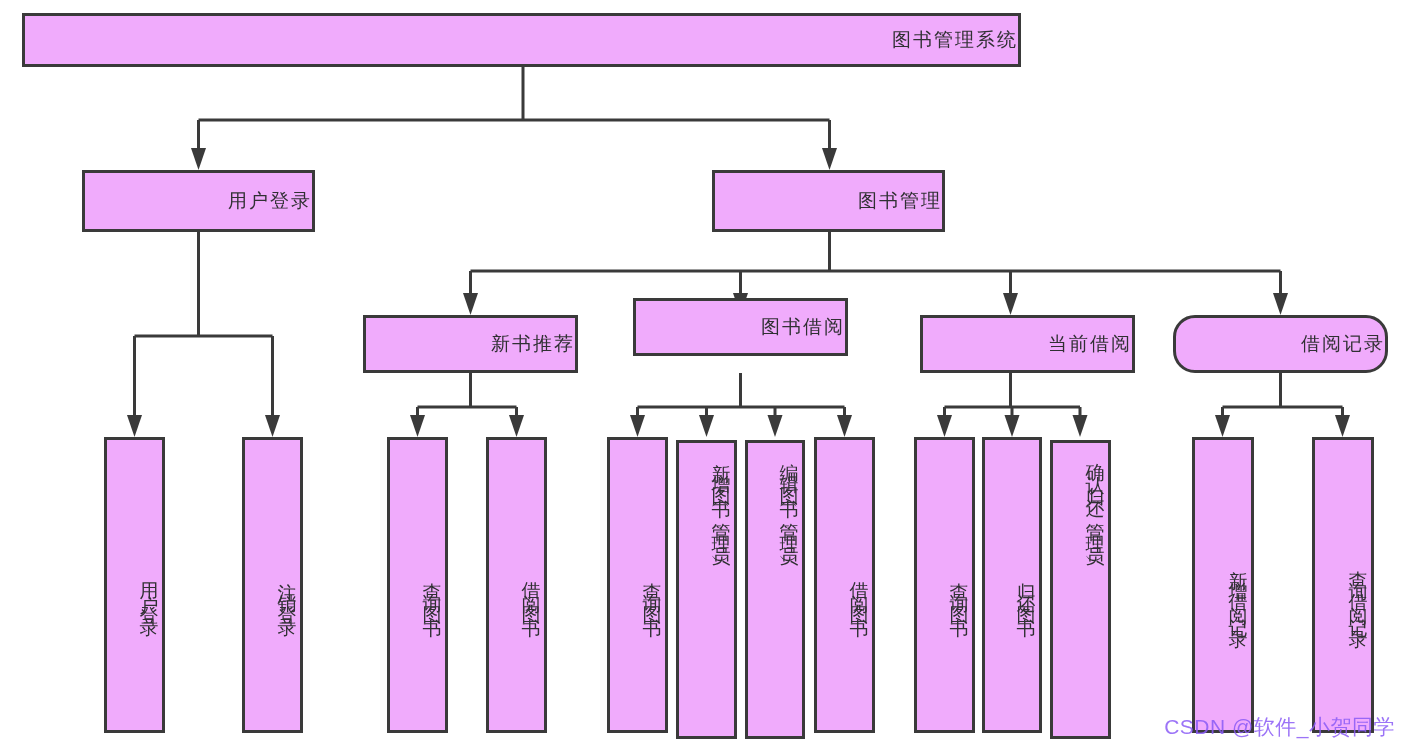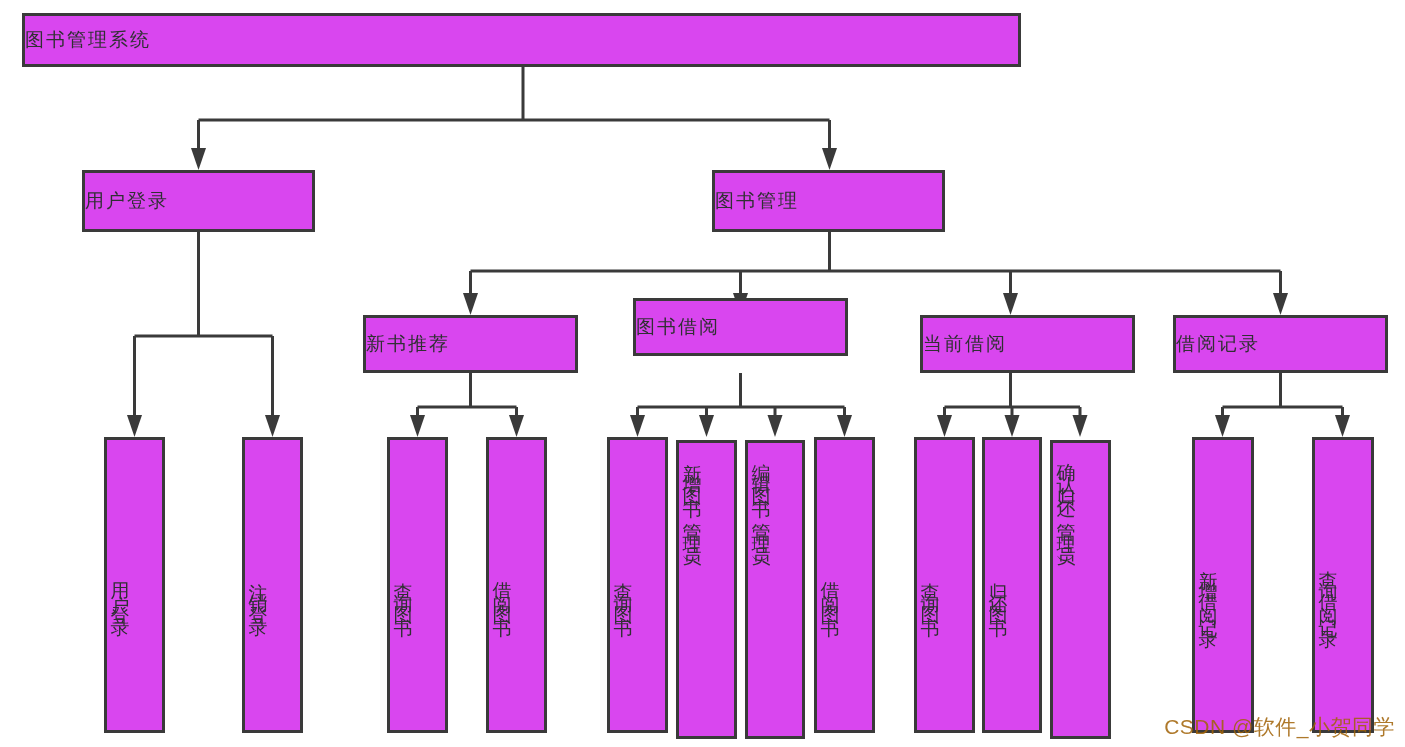--- a/index.html
+++ b/index.html
@@ -14,25 +14,25 @@
   }
   .wires {
     position: absolute;
     left: 0; top: 0;
     width: 1405px; height: 747px;
     pointer-events: none;
   }
   .node {
     position: absolute;
     box-sizing: border-box;
-    background: #d946ef;
+    background: #f0abfc;
     border: 3px solid #3a3a3a;
     display: flex;
     align-items: center;
-    justify-content: flex-start;
+    justify-content: flex-end;
     z-index: 2;
   }
   .h-label {
     font-size: 19px;
     letter-spacing: 2px;
     white-space: nowrap;
   }
   .leaf .v-label {
     writing-mode: vertical-rl;
     text-orientation: mixed;
@@ -42,21 +42,21 @@
     white-space: nowrap;
   }
   .leaf.tall { align-items: flex-start; }
   .leaf.tall .v-label { padding-top: 5px; }
   .watermark {
     position: absolute;
     right: 10px;
     bottom: 6px;
     font-size: 21px;
     letter-spacing: 0.5px;
-    color: #a16207;
+    color: #8b5cf6;
     opacity: 0.85;
     z-index: 5;
     white-space: nowrap;
   }
 </style>
 </head>
 <body>
 
 <div class="stage">
 
@@ -106,21 +106,21 @@
 
   <div class="node" style="left:712px; top:170px; width:233px; height:62px;">
     <span class="h-label">图书管理</span>
   </div>
   <div class="node" style="left:633px; top:298px; width:215px; height:58px;">
     <span class="h-label">图书借阅</span>
   </div>
   <div class="node" style="left:903px; top:315px; width:215px; height:58px;margin-left:17px;">
     <span class="h-label">当前借阅</span>
   </div>
-  <div class="node" style="left:1173px; top:315px; width:215px; height:58px;">
+  <div class="node" style="left:1173px; top:315px; width:215px; height:58px;border-radius:22px;">
     <span class="h-label">借阅记录</span>
   </div>
 
   <div class="node leaf" style="left:104px; top:437px; width:61px; height:296px;">
     <span class="v-label">用户登录</span>
   </div>
   <div class="node leaf" style="left:242px; top:437px; width:61px; height:296px;">
     <span class="v-label">注销登录</span>
   </div>
 

